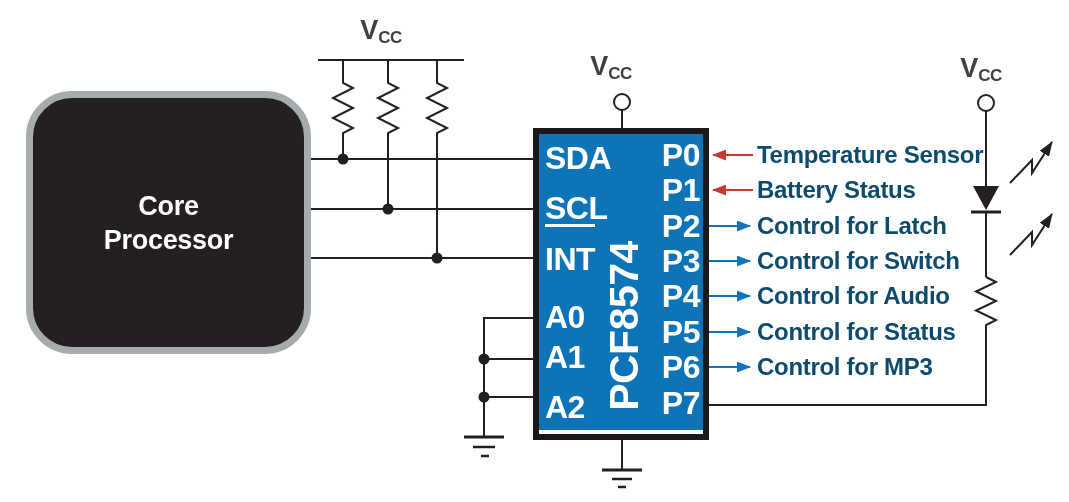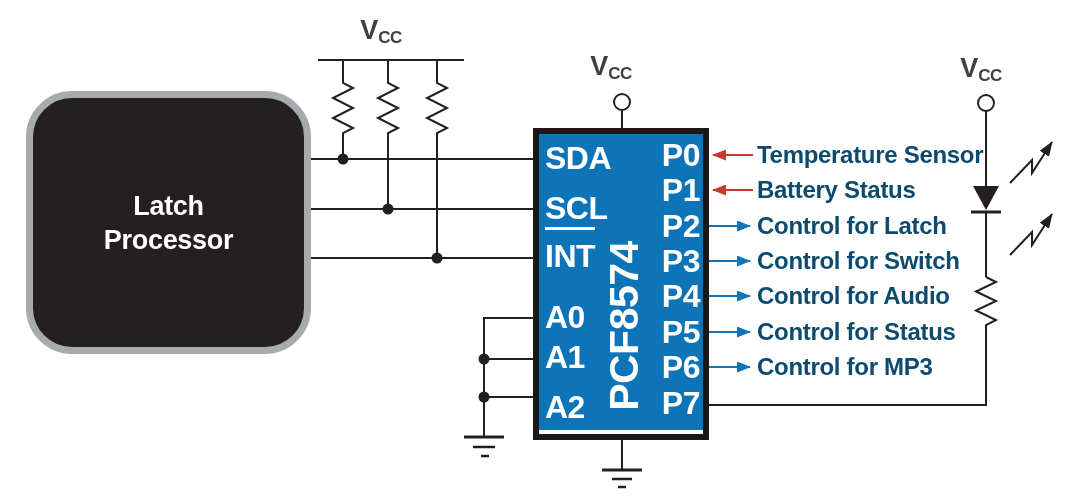--- a/index.html
+++ b/index.html
@@ -53,21 +53,21 @@
   }
   .pin {
     position: absolute;
     color: #ffffff; font-size: 32px; font-weight: bold;
     letter-spacing: -0.5px;
     transform: translateY(-50%);
     z-index: 3; white-space: nowrap;
   }
   .pin.left  { left: 545px; }
   .pin.right { right: 369px; }
-  .overline-text { border-top: 3px solid #ffffff; padding-top: 8px; display: inline-block; }
+  .overline-text { border-top: 3px solid #ffffff; padding-top: 14px; display: inline-block; }
 
   
   .conn-label {
     position: absolute;
     left: 757px;
     transform: translateY(-50%);
     color: #0c4a6e; font-size: 24px; font-weight: bold;
     letter-spacing: -0.3px;
     z-index: 3; white-space: nowrap;
   }
@@ -165,21 +165,21 @@
     <g fill="#231f20">
       <circle cx="343" cy="159" r="5.5"></circle>
       <circle cx="388" cy="209" r="5.5"></circle>
       <circle cx="437" cy="258" r="5.5"></circle>
       <circle cx="484" cy="359" r="5.5"></circle>
       <circle cx="484" cy="397" r="5.5"></circle>
     </g>
   </svg>
 
   <div class="processor">
-    <div>Latch</div>
+    <div>Core</div>
     <div>Processor</div>
   </div>
 
   <div class="chip">
     <div class="chip-inner"></div>
   </div>
   <div class="chip-name">PCF8574</div>
 
   <div class="pin left" style="top:158px">SDA</div>
   <div class="pin left" style="top:208px">SCL</div>

